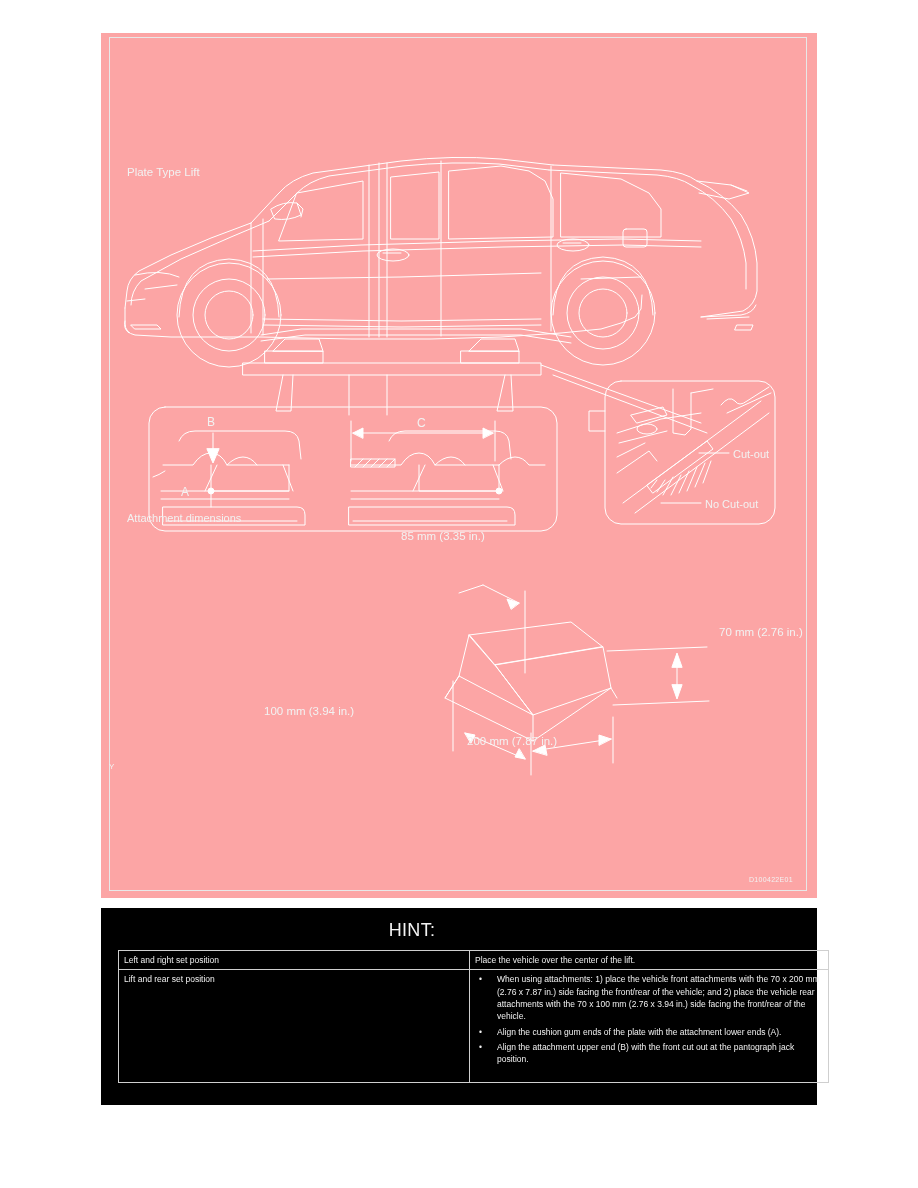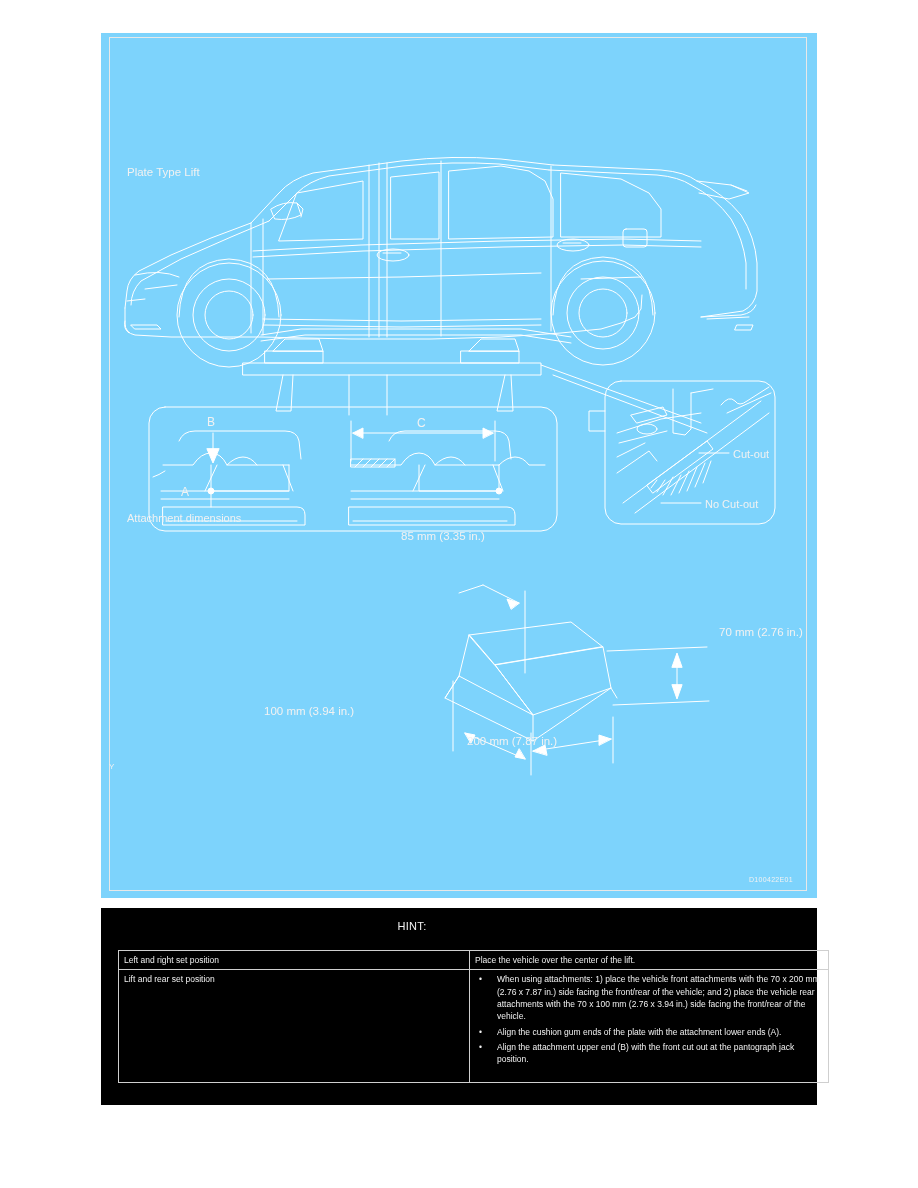--- a/index.html
+++ b/index.html
@@ -16,21 +16,21 @@
     overflow: hidden;
   }
 
   
   .illus-panel {
     position: absolute;
     left: 101px;
     top: 33px;
     width: 716px;
     height: 865px;
-    background: #7dd3fc;
+    background: #fca5a5;
   }
   .illus-frame {
     position: absolute;
     left: 8px;
     top: 4px;
     width: 698px;
     height: 854px;
     border: 1px solid #e8e8e8;
     box-sizing: border-box;
   }
@@ -52,21 +52,21 @@
     height: 197px;
     background: #000000;
   }
   .hint-title {
     position: absolute;
     left: 0;
     top: 12px;
     width: 622px;
     text-align: center;
     color: #f2f2f2;
-    font-size: 11px;
+    font-size: 18px;
     letter-spacing: 0.3px;
   }
   .hint-table {
     position: absolute;
     left: 17px;
     top: 42px;
     width: 688px;
     border-collapse: collapse;
     table-layout: fixed;
     padding-left: 48px;

